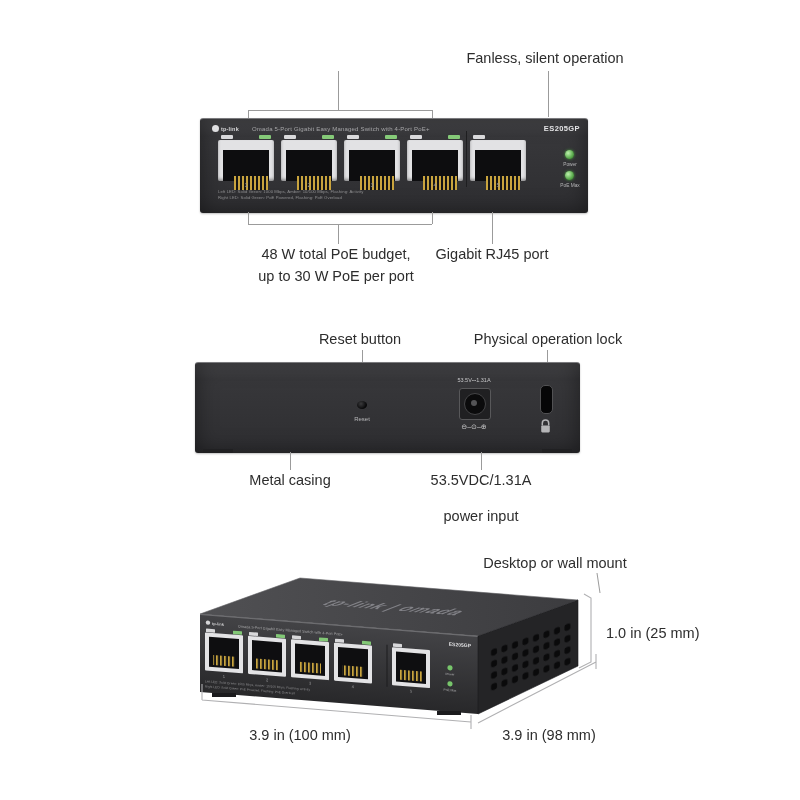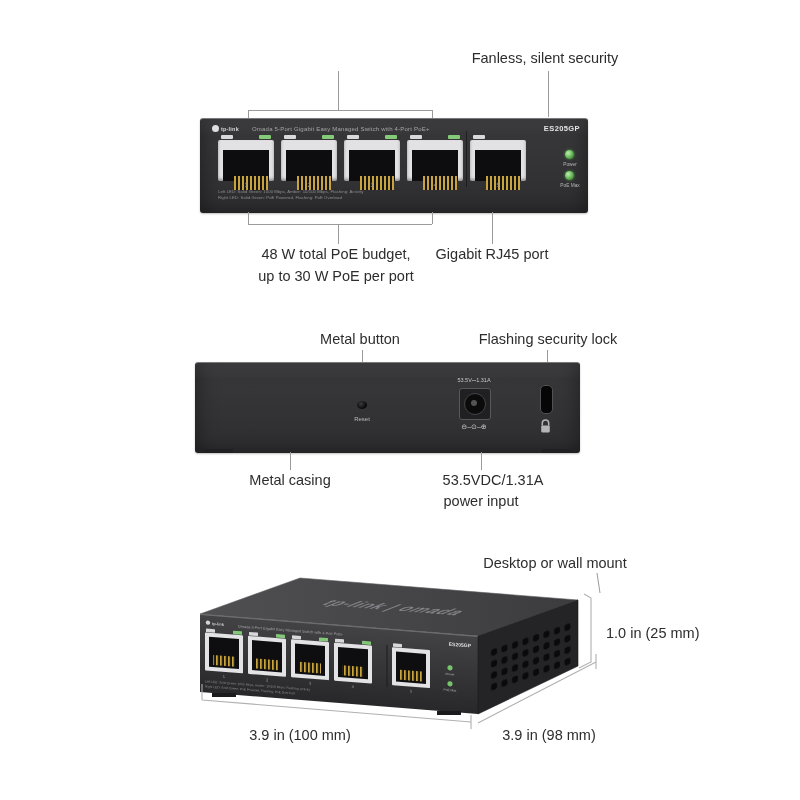--- a/index.html
+++ b/index.html
@@ -49,21 +49,21 @@
   .jack-pin{position:absolute;left:11px;top:11px;width:6px;height:6px;border-radius:50%;background:#545456;}
   .polarity{position:absolute;font-size:7px;color:#c7c7c9;transform:translateX(-50%);white-space:nowrap;}
   .kslot{position:absolute;width:11px;height:27px;border-radius:5px;background:#060607;border:1px solid #515153;}
   .foot{position:absolute;height:4px;background:#202022;border-radius:0 0 2px 2px;}
 </style>
 </head>
 <body>
 
 <div class="canvas">
 
-  <div class="callout" style="left:545px;top:50px;">Fanless, silent security</div>
+  <div class="callout" style="left:545px;top:50px;">Fanless, silent operation</div>
 
   <div class="vline" style="left:338px;top:71px;height:39px;"></div>
   <div class="hline" style="left:248px;top:110px;width:184px;"></div>
   <div class="vline" style="left:248px;top:110px;height:8px;"></div>
   <div class="vline" style="left:432px;top:110px;height:8px;"></div>
   <div class="vline" style="left:548px;top:71px;height:46px;"></div>
 
   <div class="device" style="left:200px;top:118px;width:388px;height:94px;">
     <div class="brand" style="left:12px;top:6px;">
       <span class="brand-dot"></span>
@@ -135,22 +135,22 @@
   <div class="vline" style="left:248px;top:212px;height:12px;"></div>
   <div class="vline" style="left:432px;top:212px;height:12px;"></div>
   <div class="hline" style="left:248px;top:224px;width:184px;"></div>
   <div class="vline" style="left:338px;top:224px;height:20px;"></div>
   <div class="vline" style="left:492px;top:212px;height:32px;"></div>
 
   <div class="callout" style="left:336px;top:246px;">48 W total PoE budget,</div>
   <div class="callout" style="left:336px;top:268px;text-align:center;">up to 30 W PoE per port</div>
   <div class="callout" style="left:492px;top:246px;">Gigabit RJ45 port</div>
 
-  <div class="callout" style="left:360px;top:331px;">Metal button</div>
-  <div class="callout" style="left:548px;top:331px;">Flashing security lock</div>
+  <div class="callout" style="left:360px;top:331px;">Reset button</div>
+  <div class="callout" style="left:548px;top:331px;">Physical operation lock</div>
   <div class="vline" style="left:362px;top:350px;height:50px;"></div>
   <div class="vline" style="left:547px;top:350px;height:32px;"></div>
 
   <div class="device" style="left:195px;top:362px;width:385px;height:90px;">
     <div class="reset-hole" style="left:162px;top:38px;"></div>
     <div class="tiny-label" style="left:167px;top:53px;">Reset</div>
 
     <div class="rating" style="left:279px;top:14px;">53.5V⎓1.31A</div>
     <div class="jack" style="left:264px;top:25px;">
       <div class="jack-ring"></div>
@@ -164,22 +164,22 @@
       <rect x="2" y="6" width="8" height="6.5" rx="1" fill="#b5b5b7"></rect>
     </svg>
 
     <div class="foot" style="left:8px;top:86px;width:30px;"></div>
     <div class="foot" style="left:347px;top:86px;width:30px;"></div>
   </div>
 
   <div class="vline" style="left:290px;top:452px;height:18px;"></div>
   <div class="vline" style="left:481px;top:452px;height:18px;"></div>
   <div class="callout" style="left:290px;top:472px;text-align:center;">Metal casing</div>
-  <div class="callout" style="left:481px;top:472px;margin-left:12px;">53.5VDC/1.31A</div>
-  <div class="callout" style="left:481px;top:493px;">power input</div>
+  <div class="callout" style="left:481px;top:472px;">53.5VDC/1.31A</div>
+  <div class="callout" style="left:481px;top:508px;">power input</div>
 
   <svg style="position:absolute;left:0;top:540px;" width="800" height="260" viewBox="0 0 800 260" font-family="Liberation Sans, sans-serif">
     <defs>
       <pattern id="pins" width="4" height="10" patternUnits="userSpaceOnUse">
         <rect width="4" height="10" fill="#141414"></rect>
         <rect width="1.8" height="10" fill="#c9a43e"></rect>
       </pattern>
       <pattern id="vents" width="10.5" height="11.5" patternUnits="userSpaceOnUse">
         <rect x="2" y="2.5" width="6" height="6.5" rx="2" fill="#0a0a0b"></rect>
       </pattern>

